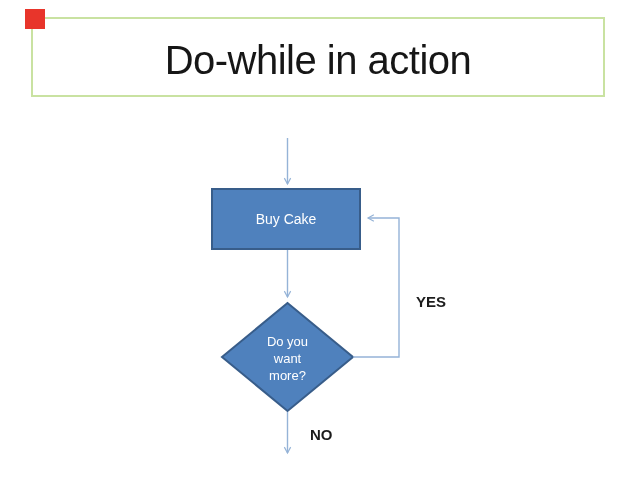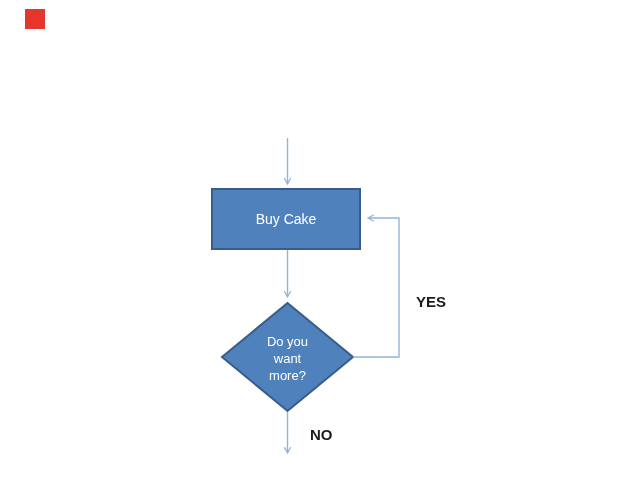--- a/index.html
+++ b/index.html
@@ -60,20 +60,23 @@
     text-anchor: start;
   }
 </style>
 </head>
 <body>
 
 <div class="slide">
 
   <div class="corner-marker"></div>
 
+  <div class="title-box">
+    <div class="title-text">Do-while in action</div>
+  </div>
 
   <svg class="flowchart" width="638" height="478" viewBox="0 0 638 478">
     <defs>
       <marker id="arrowhead" viewBox="0 0 10 10" refX="8" refY="5" markerWidth="9" markerHeight="9" orient="auto" markerUnits="userSpaceOnUse">
         <path d="M1.5,1.5 L8,5 L1.5,8.5" fill="none" stroke="#95b3d7" stroke-width="1.3"></path>
       </marker>
     </defs>
 
     <line class="connector" x1="287.5" y1="138" x2="287.5" y2="184" marker-end="url(#arrowhead)"></line>
 

